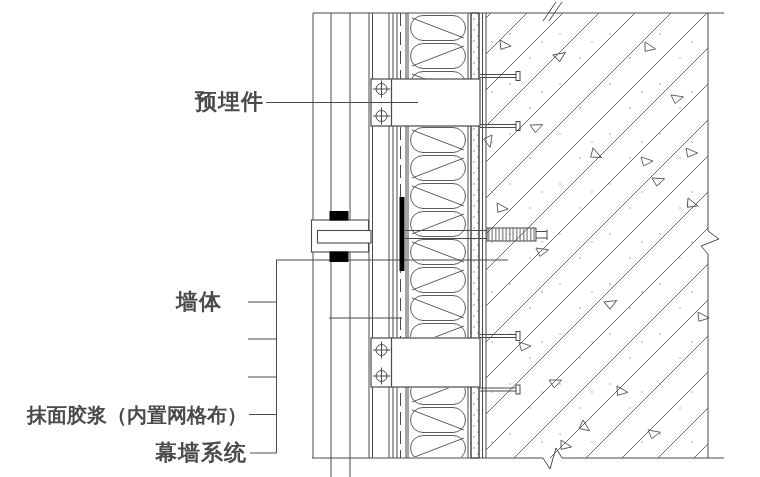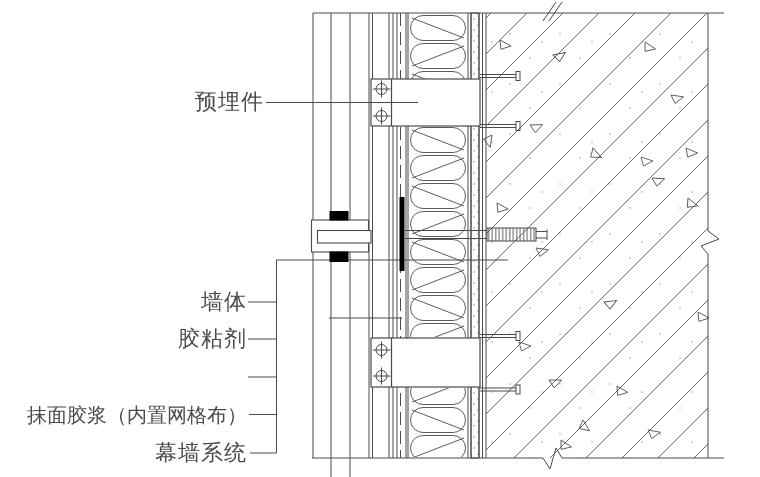--- a/index.html
+++ b/index.html
@@ -1,21 +1,21 @@
 <!DOCTYPE html>
 <html style="--line: #4a4a4a; --ink: #000000; --background: #ffffff;"><head>
 <meta charset="utf-8">
 <style>
   :root{
     --line:#4a4a4a; --ink:#000000; --background:#ffffff;
   }
   html,body{margin:0;padding:0;background:var(--background);}
   #stage{
     position:relative;width:760px;height:477px;background:var(--background);
-    font-family:"Liberation Sans", sans-serif;overflow:hidden;
+    font-family:"Liberation Sans", sans-serif;overflow:hidden;font-weight:bold;
   }
   #stage svg{position:absolute;left:0;top:0;}
   .lbl{
     position:absolute;color:var(--line);font-size:22px;line-height:22px;
     letter-spacing:1px;white-space:nowrap;text-align:right;
     font-family:"Liberation Sans", sans-serif;
   }
   .lbl.small{font-size:20px;line-height:20px;letter-spacing:0;}
 </style>
 </head>
@@ -192,18 +192,17 @@
     <rect x="516" y="331.5" width="4" height="9"></rect>
     <line x1="480" y1="388" x2="516" y2="388"></line>
         <line x1="480" y1="391" x2="516" y2="391"></line>
     <rect x="516" y="385" width="4" height="9"></rect>
   </g>
 
   <line x1="266" y1="102.5" x2="418" y2="102.5" stroke="#4a4a4a" stroke-width="1"></line>
 </svg>
 
 <div class="lbl" style="right:496px;top:91px">预埋件</div>
-<div class="lbl" style="right:513px;top:291px">墙体</div>
-<div class="lbl" style="right:513px;top:328px">胶粘剂</div>
+<div class="lbl" style="right:538px;top:291px">墙体</div>
 <div class="lbl" style="right:513px;top:442px">幕墙系统</div>
 <div class="lbl small" style="right:513px;top:405px">抹面胶浆（内置网格布）</div>
 
 </div>
 
 </body></html>

